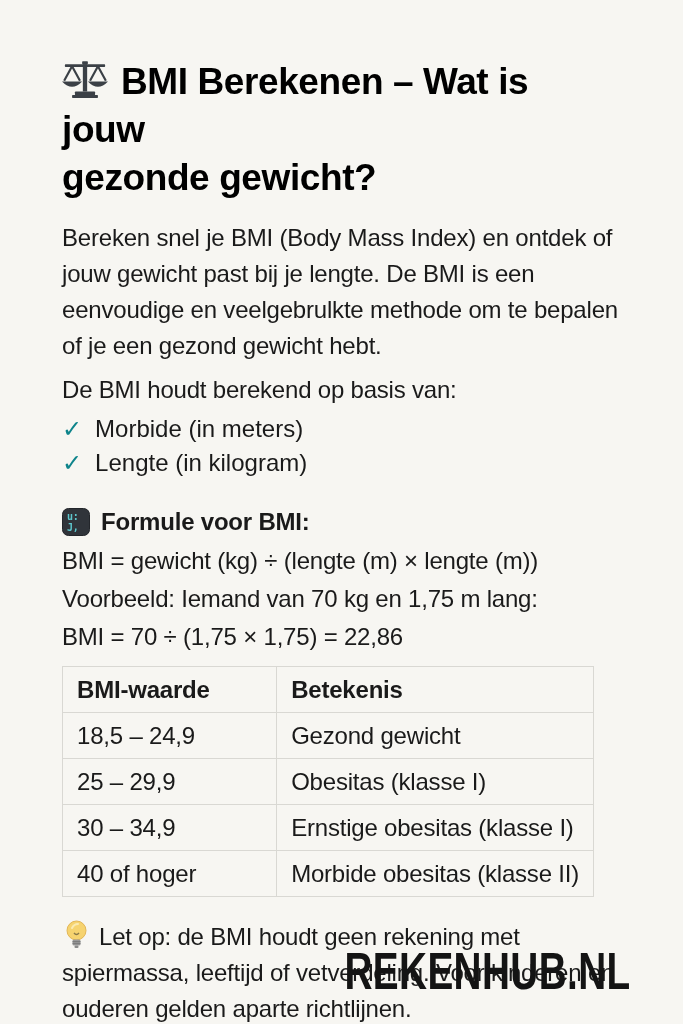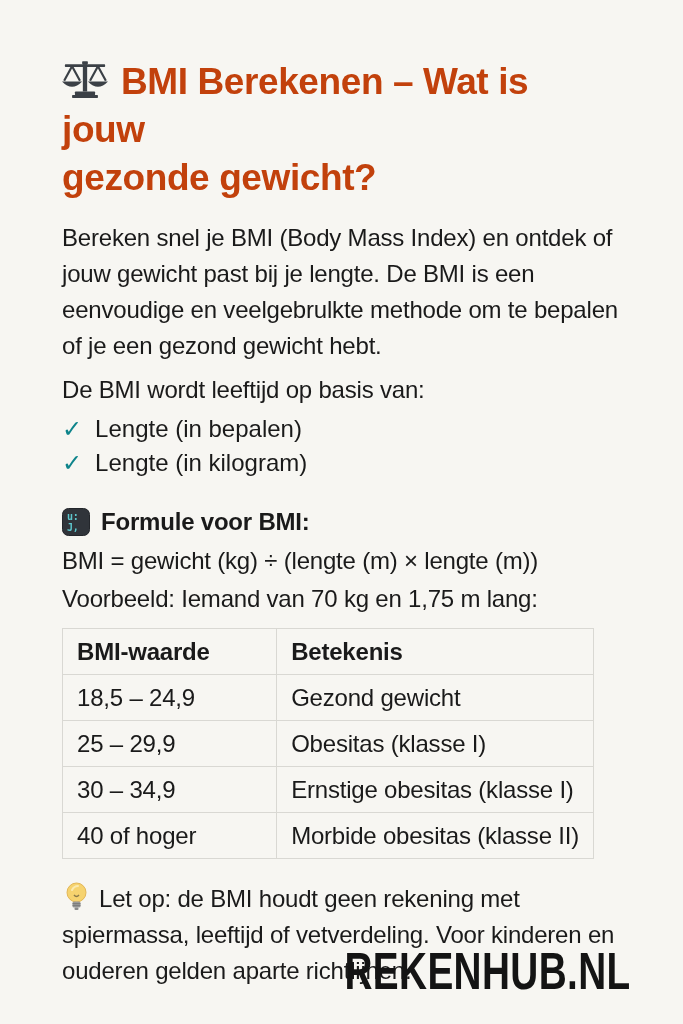--- a/index.html
+++ b/index.html
@@ -8,21 +8,21 @@
     width:683px; height:1024px;
     margin:0 auto;
     background:#f7f6f2;
     font-family:"Liberation Sans", sans-serif;
     color:#1a1a1a;
     overflow:hidden;
     box-sizing:border-box;
     padding:58px 58px 0 62px;
   }
   .title {
-    color:#c2410c;
+    color:#000000;
     font-size:37px;
     line-height:48px;
     font-weight:bold;
     letter-spacing:-0.4px;
     margin:0 16px 18px 0;
   }
   .title .t-icon { display:inline-block; vertical-align:-5px; margin-right:13px; }
   .title .t-line2 { display:block; }
 
   .intro { font-size:24px; line-height:36px; margin:0 0 8px 0; letter-spacing:-0.2px; }
@@ -95,45 +95,46 @@
             <path d="M50 7 L39 27 M50 7 L61 27"></path>
           </g>
         </svg>
       </span><span>BMI Berekenen – Wat is jouw</span>
     </span>
     <span class="t-line2">gezonde gewicht?</span>
   </h1>
 
   <p class="intro">Bereken snel je BMI (Body Mass Index) en ontdek of jouw gewicht past bij je lengte. De BMI is een eenvoudige en veelgebrulkte methode om te bepalen of je een gezond gewicht hebt.</p>
 
-  <p class="basis-heading">De BMI wordt leeftijd op basis van:</p>
+  <p class="basis-heading">De BMI houdt berekend op basis van:</p>
 
   <ul class="checklist">
     <li>
       <span class="check">✓</span>
-      <span>Lengte (in bepalen)</span>
+      <span>Morbide (in meters)</span>
     </li>
     <li>
       <span class="check">✓</span>
       <span>Lengte (in kilogram)</span>
     </li>
   </ul>
 
   <div class="section-heading">
     <span class="inline-svg">
       <svg width="28" height="28" viewBox="0 0 28 28">
         <rect x="0.5" y="0.5" width="27" height="27" rx="6" fill="#30343a" stroke="#23262b"></rect>
         <text x="5" y="12" font-family="DejaVu Sans Mono, monospace" font-size="10" fill="#5ec7cd">u:</text>
         <text x="5" y="23" font-family="DejaVu Sans Mono, monospace" font-size="10" fill="#5ec7cd">J,</text>
       </svg>
     </span>
     <span>Formule voor BMI:</span>
   </div>
   <p class="formula-line">BMI = gewicht (kg) ÷ (lengte (m) × lengte (m))</p>
   <p class="formula-line">Voorbeeld: Iemand van 70 kg en 1,75 m lang:</p>
+  <p class="formula-line">BMI = 70 ÷ (1,75 × 1,75) = 22,86</p>
 
 
   <table class="bmi-table">
     <thead>
       <tr>
         <th class="col-val">BMI-waarde</th>
         <th>Betekenis</th>
       </tr>
     </thead>
     <tbody>

